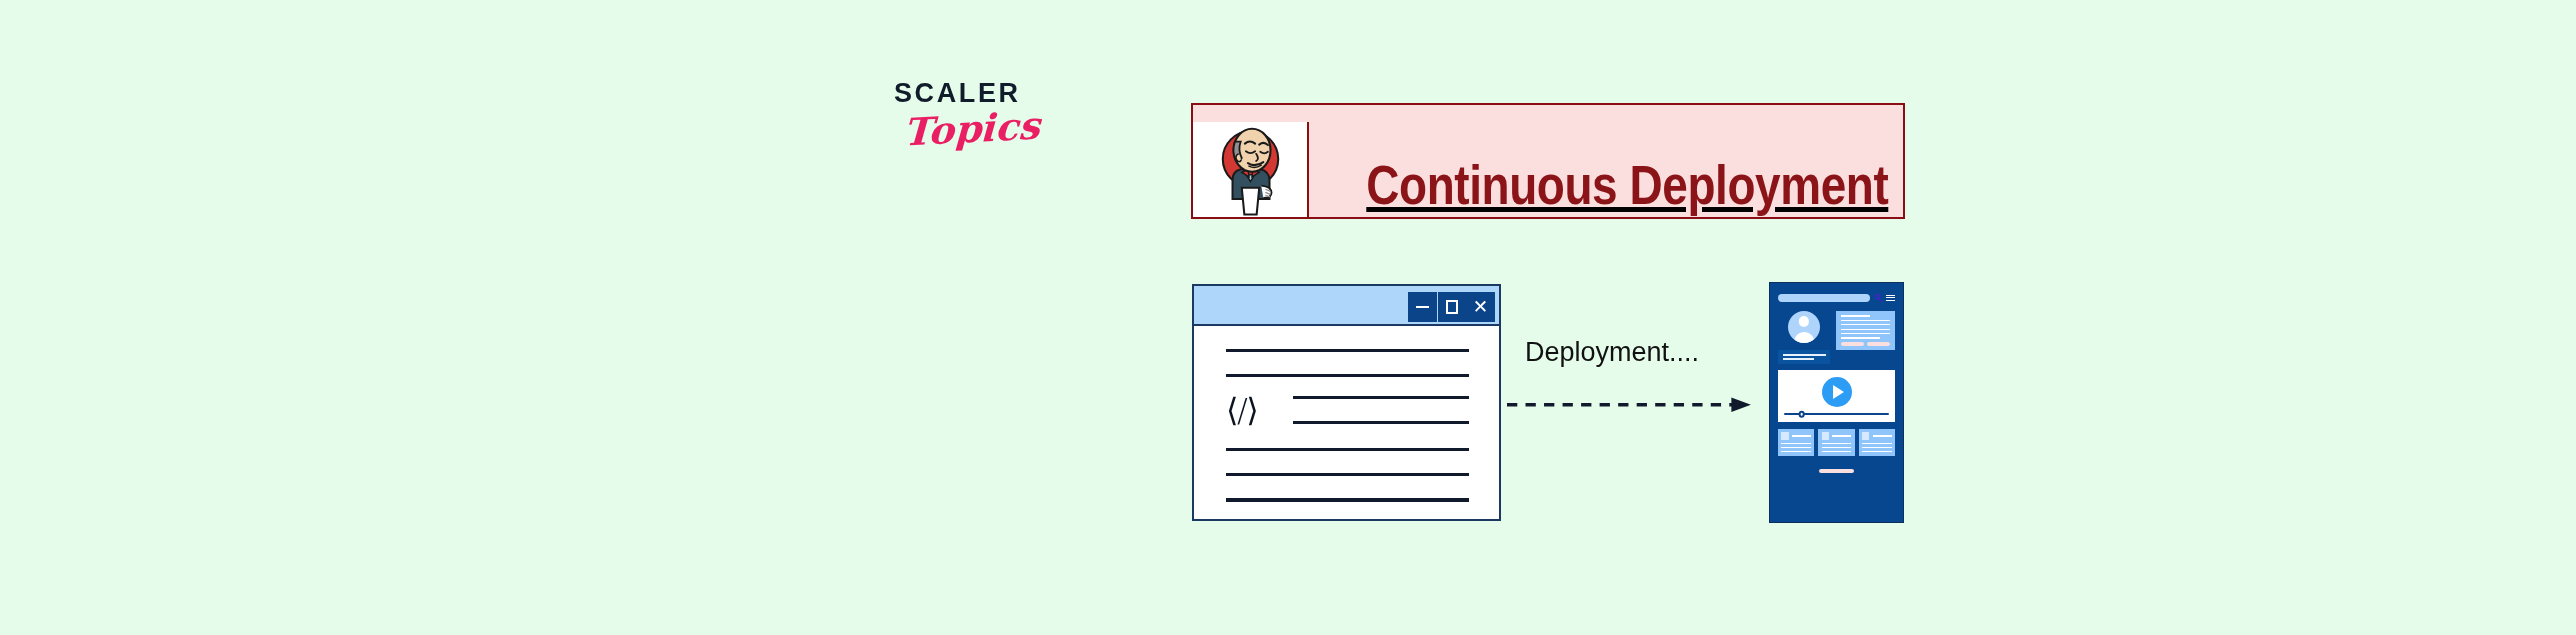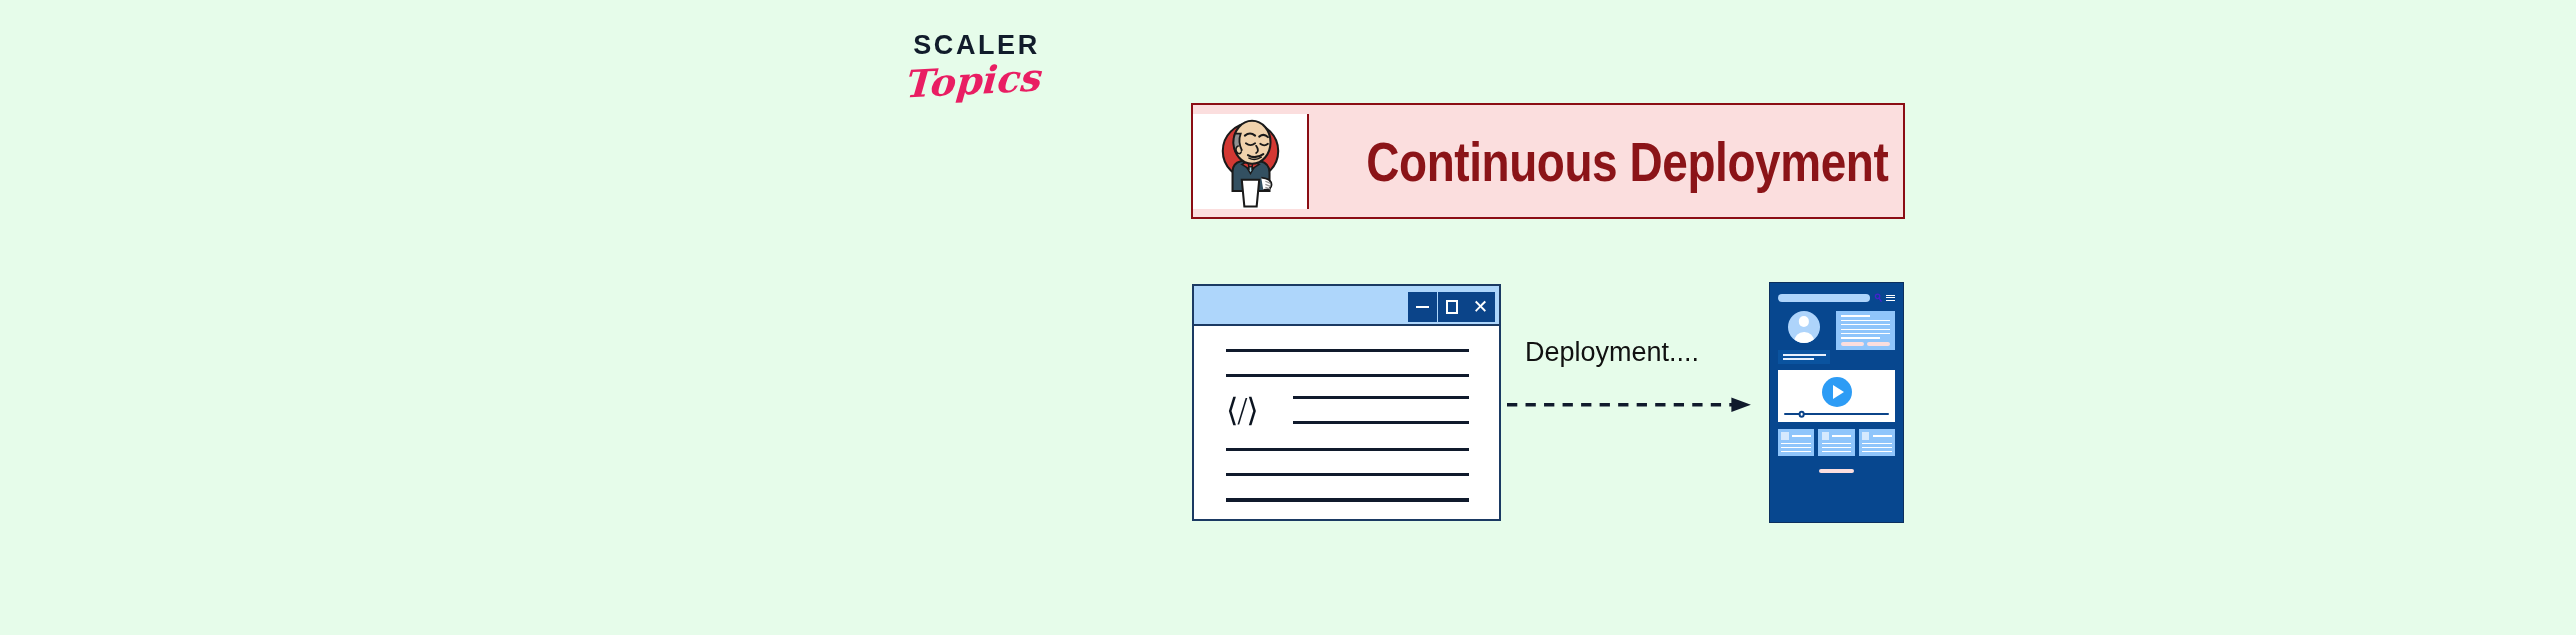--- a/index.html
+++ b/index.html
@@ -13,21 +13,21 @@
 
   
   .logo { position:absolute; left:894px; top:32px; width:165px; height:93px; }
   .logo-scaler {
     font-family:"Liberation Sans", sans-serif;
     font-weight:bold;
     font-size:27px;
     letter-spacing:2.6px;
     color:#111c2b;
     line-height:1;
-    text-align:center;
+    margin-top:48px;
   }
   .logo-topics {
     font-family:"DejaVu Serif", serif;
     font-style:italic;
     font-weight:bold;
     font-size:38px;
     color:#e91e63;
     line-height:1;
     margin-top:3.1px;
     margin-left:-4.1px;
@@ -35,21 +35,21 @@
     transform:skewX(-8deg) rotate(-3deg);
     transform-origin:center;
   }
 
   
   .banner {
     position:absolute; left:1191px; top:103px;
     width:714px; height:116px;
     border:2.1px solid #8b0d14;
     background:#fbdede;
-    display:flex; align-items:center;
+    display:flex; align-items:flex-end;text-decoration:underline;
   }
   .banner-iconbox {
     width:116px; flex:0 0 116px;
     background:#ffffff;
     border-right:2.1px solid #8b0d14;
     display:flex; align-items:center; justify-content:center;
   }
   .banner-title {
     flex:1;
     display:flex; align-items:center; justify-content:center;

